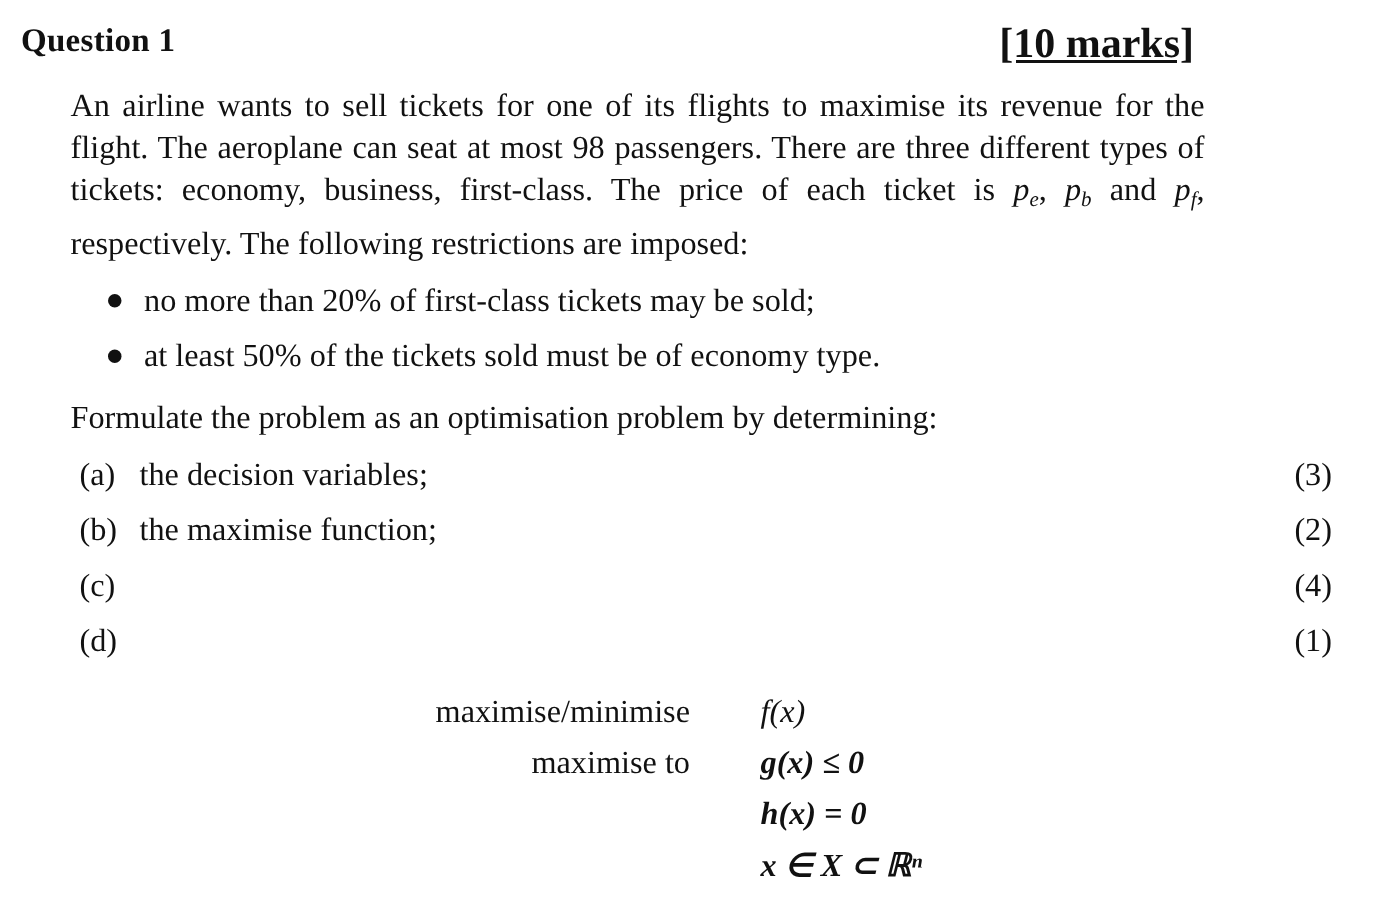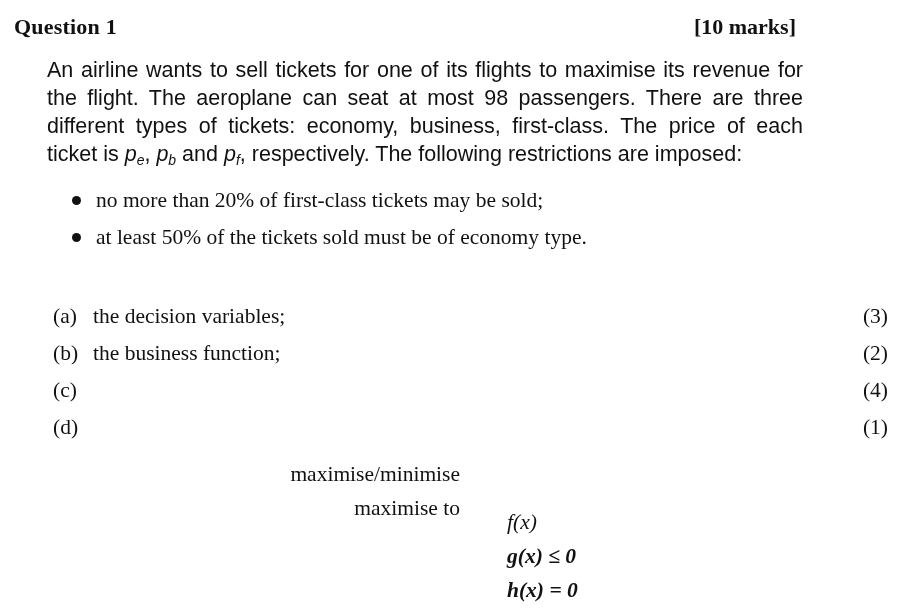--- a/index.html
+++ b/index.html
@@ -10,25 +10,25 @@
     }
     .page { position: absolute; left: 0; top: 0; width: 924px; height: 450px; }
     .qtitle {
       position: absolute; left: 14px; top: 14px;
       font-family: "Liberation Serif", serif;
       font-weight: bold; font-size: 22px; letter-spacing: 0.2px;
     }
     .qmarks {
       position: absolute; right: 128px; top: 14px;
       font-family: "Liberation Serif", serif;
-      font-weight: bold; font-size: 22px;
+      font-weight: bold; font-size: 28px; text-decoration: underline;
     }
     .para {
       position: absolute; left: 47px; top: 56px; width: 756px;
-      font-family: Liberation Sans, sans-serif;
+      font-family: Liberation Serif, serif;
       font-size: 21.5px; line-height: 28px; text-align: justify;
     }
     .math { font-style: italic; }
     .sub { font-size: 14px; vertical-align: -4px; font-style: italic; }
     .bullets {
       position: absolute; left: 70px; top: 182px; margin: 0; padding: 0; list-style: none;
       font-family: Liberation Serif, serif; font-size: 21.5px;
     }
     .bullets li { height: 37px; display: flex; align-items: center; }
     .bullet-dot {
@@ -46,21 +46,21 @@
     }
     .part-label { position: absolute; left: 0; top: 0; }
     .part-text { position: absolute; left: 40px; top: 0; text-align: center; }
     .part-marks { position: absolute; right: 0; top: 0; }
     .opt {
       position: absolute; left: 0; top: 462px; width: 924px;
       font-family: "Liberation Serif", serif; font-size: 21.5px;
     }
     .opt-row { position: relative; height: 34px; }
     .opt-key { position: absolute; right: 464px; top: 0; text-align: center; }
-    .opt-val { position: absolute; left: 507px; top: 0; margin-top: 48px; }
+    .opt-val { position: absolute; left: 507px; top: 0; }
     .bold-it { font-weight: bold; font-style: italic; text-align: center; }
   </style>
 </head>
 <body>
 
 <div class="page">
 
   <div class="qtitle">Question 1</div>
   <div class="qmarks">[10 marks]</div>
 
@@ -72,30 +72,31 @@
     <li>
       <span class="bullet-dot"></span>
       <span>no more than 20% of first-class tickets may be sold;</span>
     </li>
     <li>
       <span class="bullet-dot"></span>
       <span>at least 50% of the tickets sold must be of economy type.</span>
     </li>
   </ul>
 
+  <div class="formulate">Formulate the problem as an optimisation problem by determining:</div>
 
   <div class="parts">
     <div class="part">
       <span class="part-label">(a)</span>
       <span class="part-text">the decision variables;</span>
       <span class="part-marks">(3)</span>
     </div>
     <div class="part">
       <span class="part-label">(b)</span>
-      <span class="part-text">the business function;</span>
+      <span class="part-text">the maximise function;</span>
       <span class="part-marks">(2)</span>
     </div>
     <div class="part">
       <span class="part-label">(c)</span>
       <span class="part-marks">(4)</span>
     </div>
     <div class="part">
       <span class="part-label">(d)</span>
       <span class="part-marks">(1)</span>
     </div>

